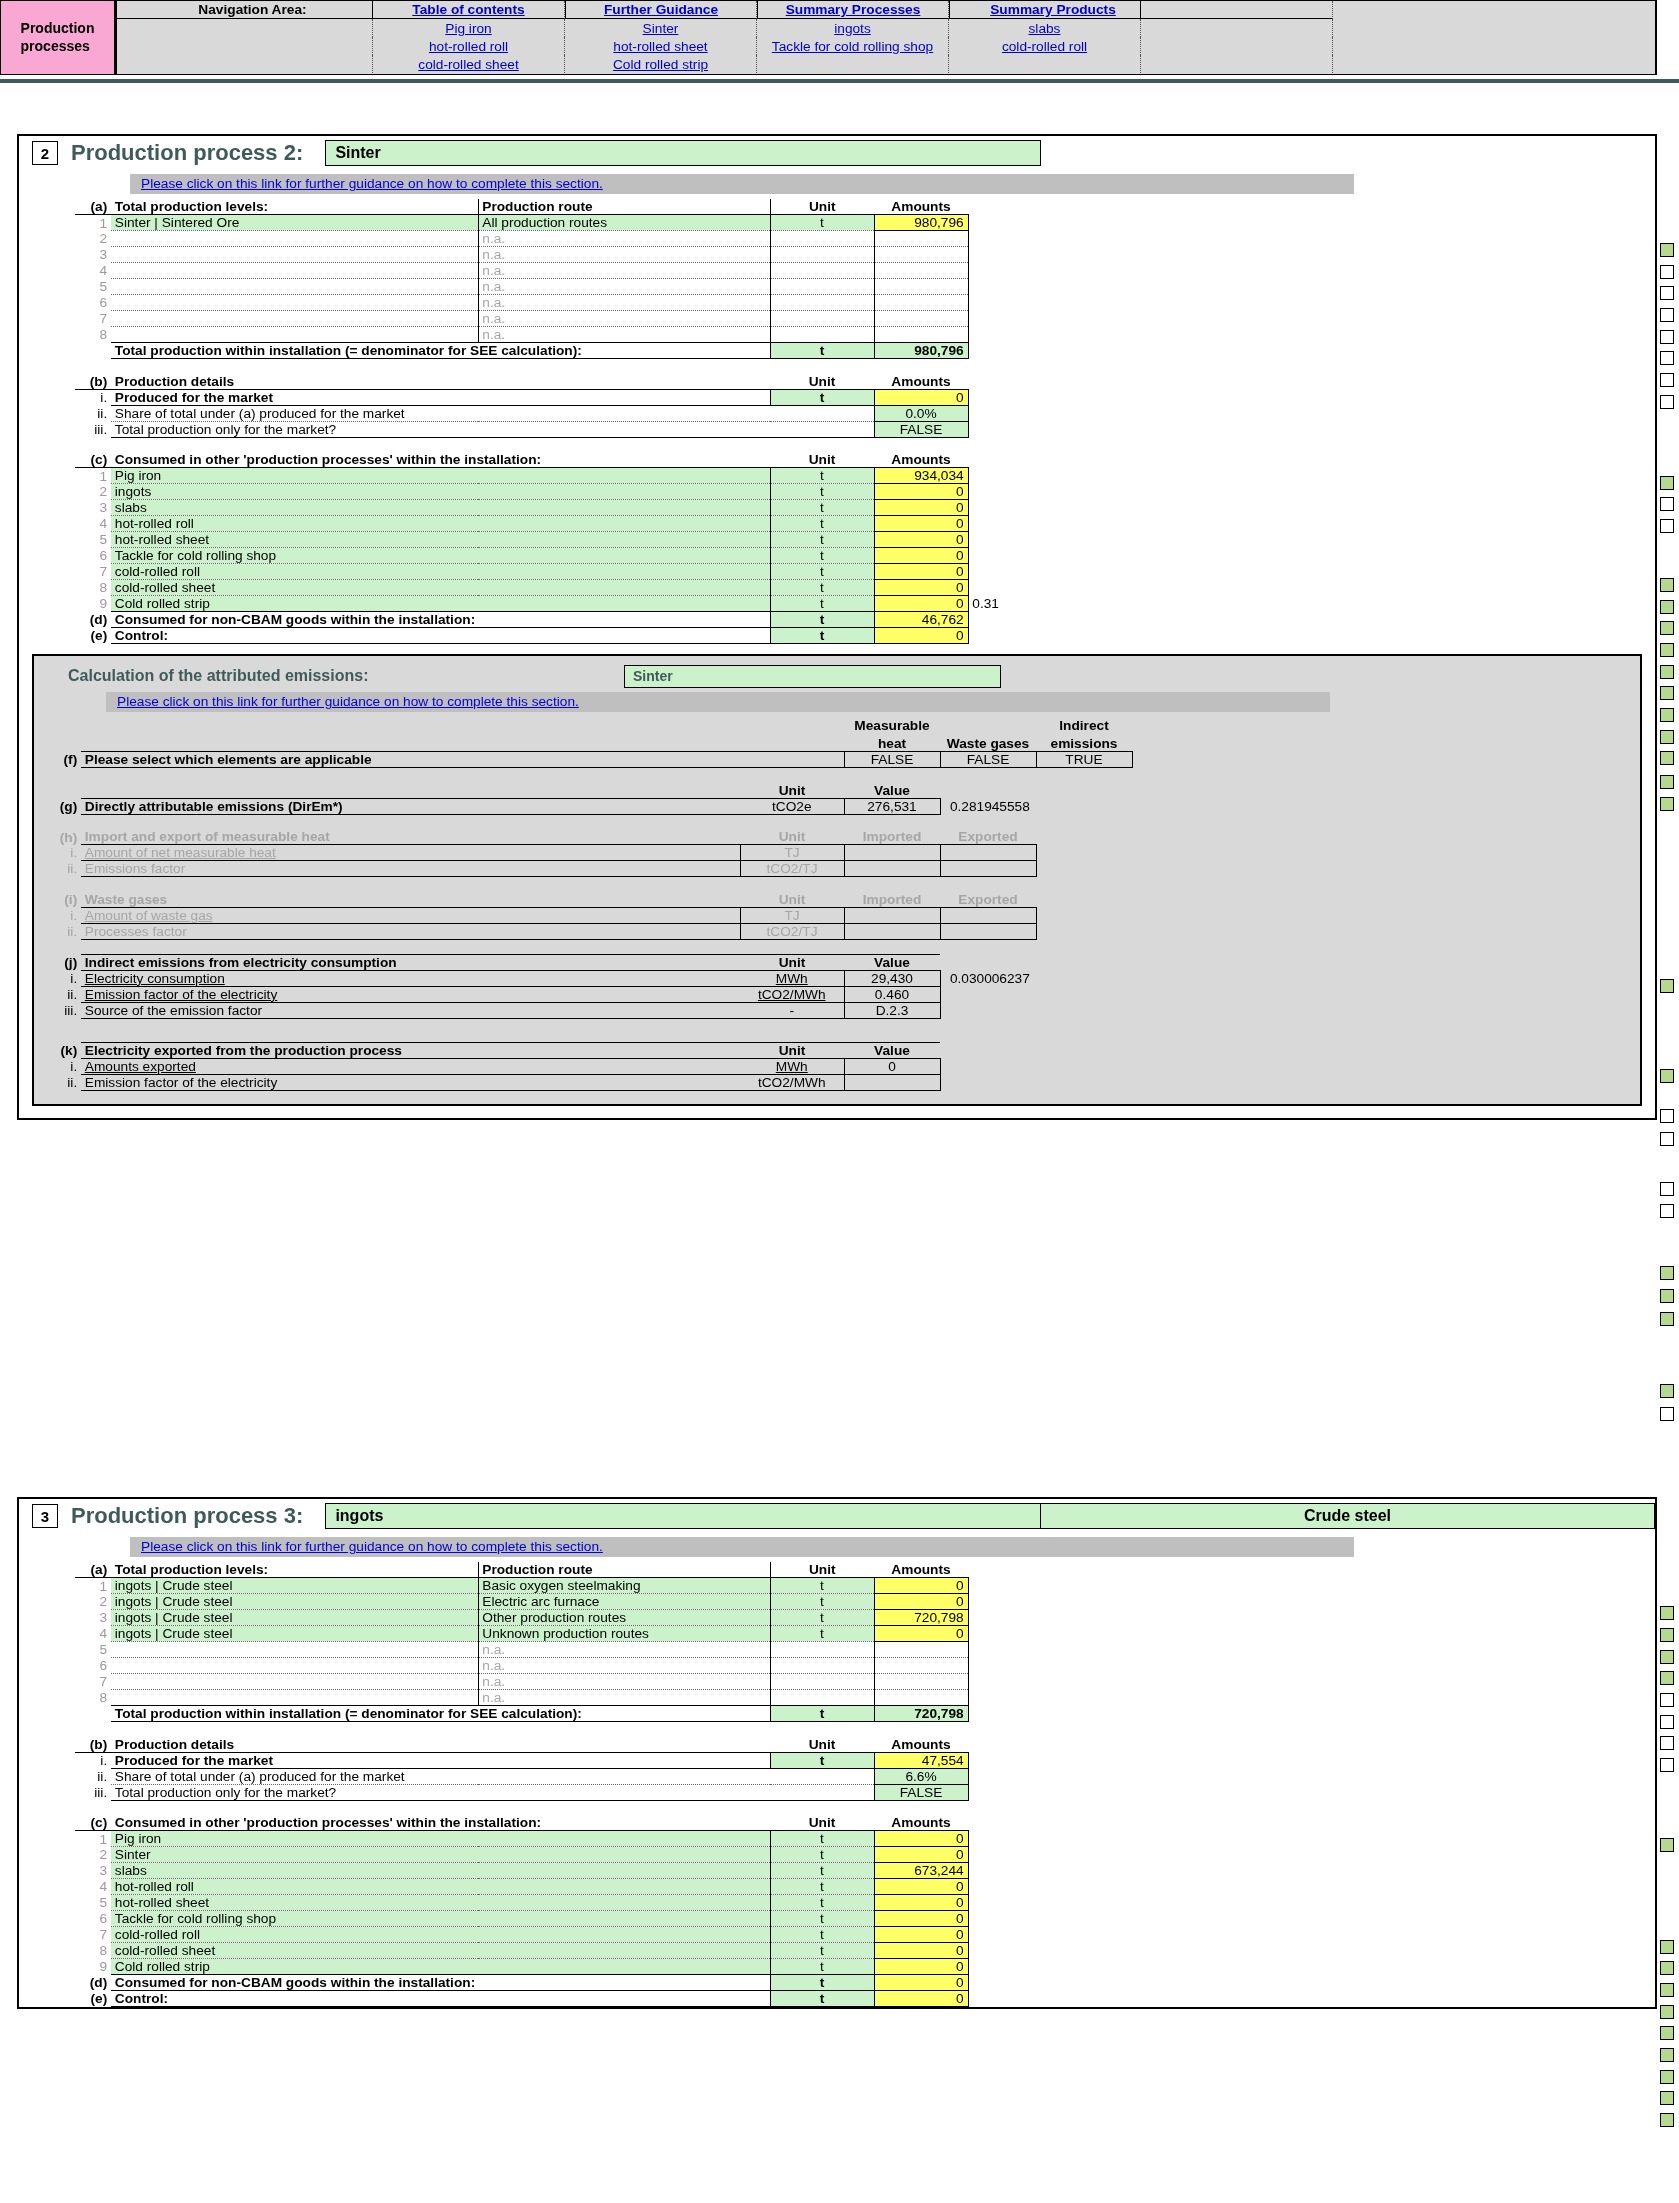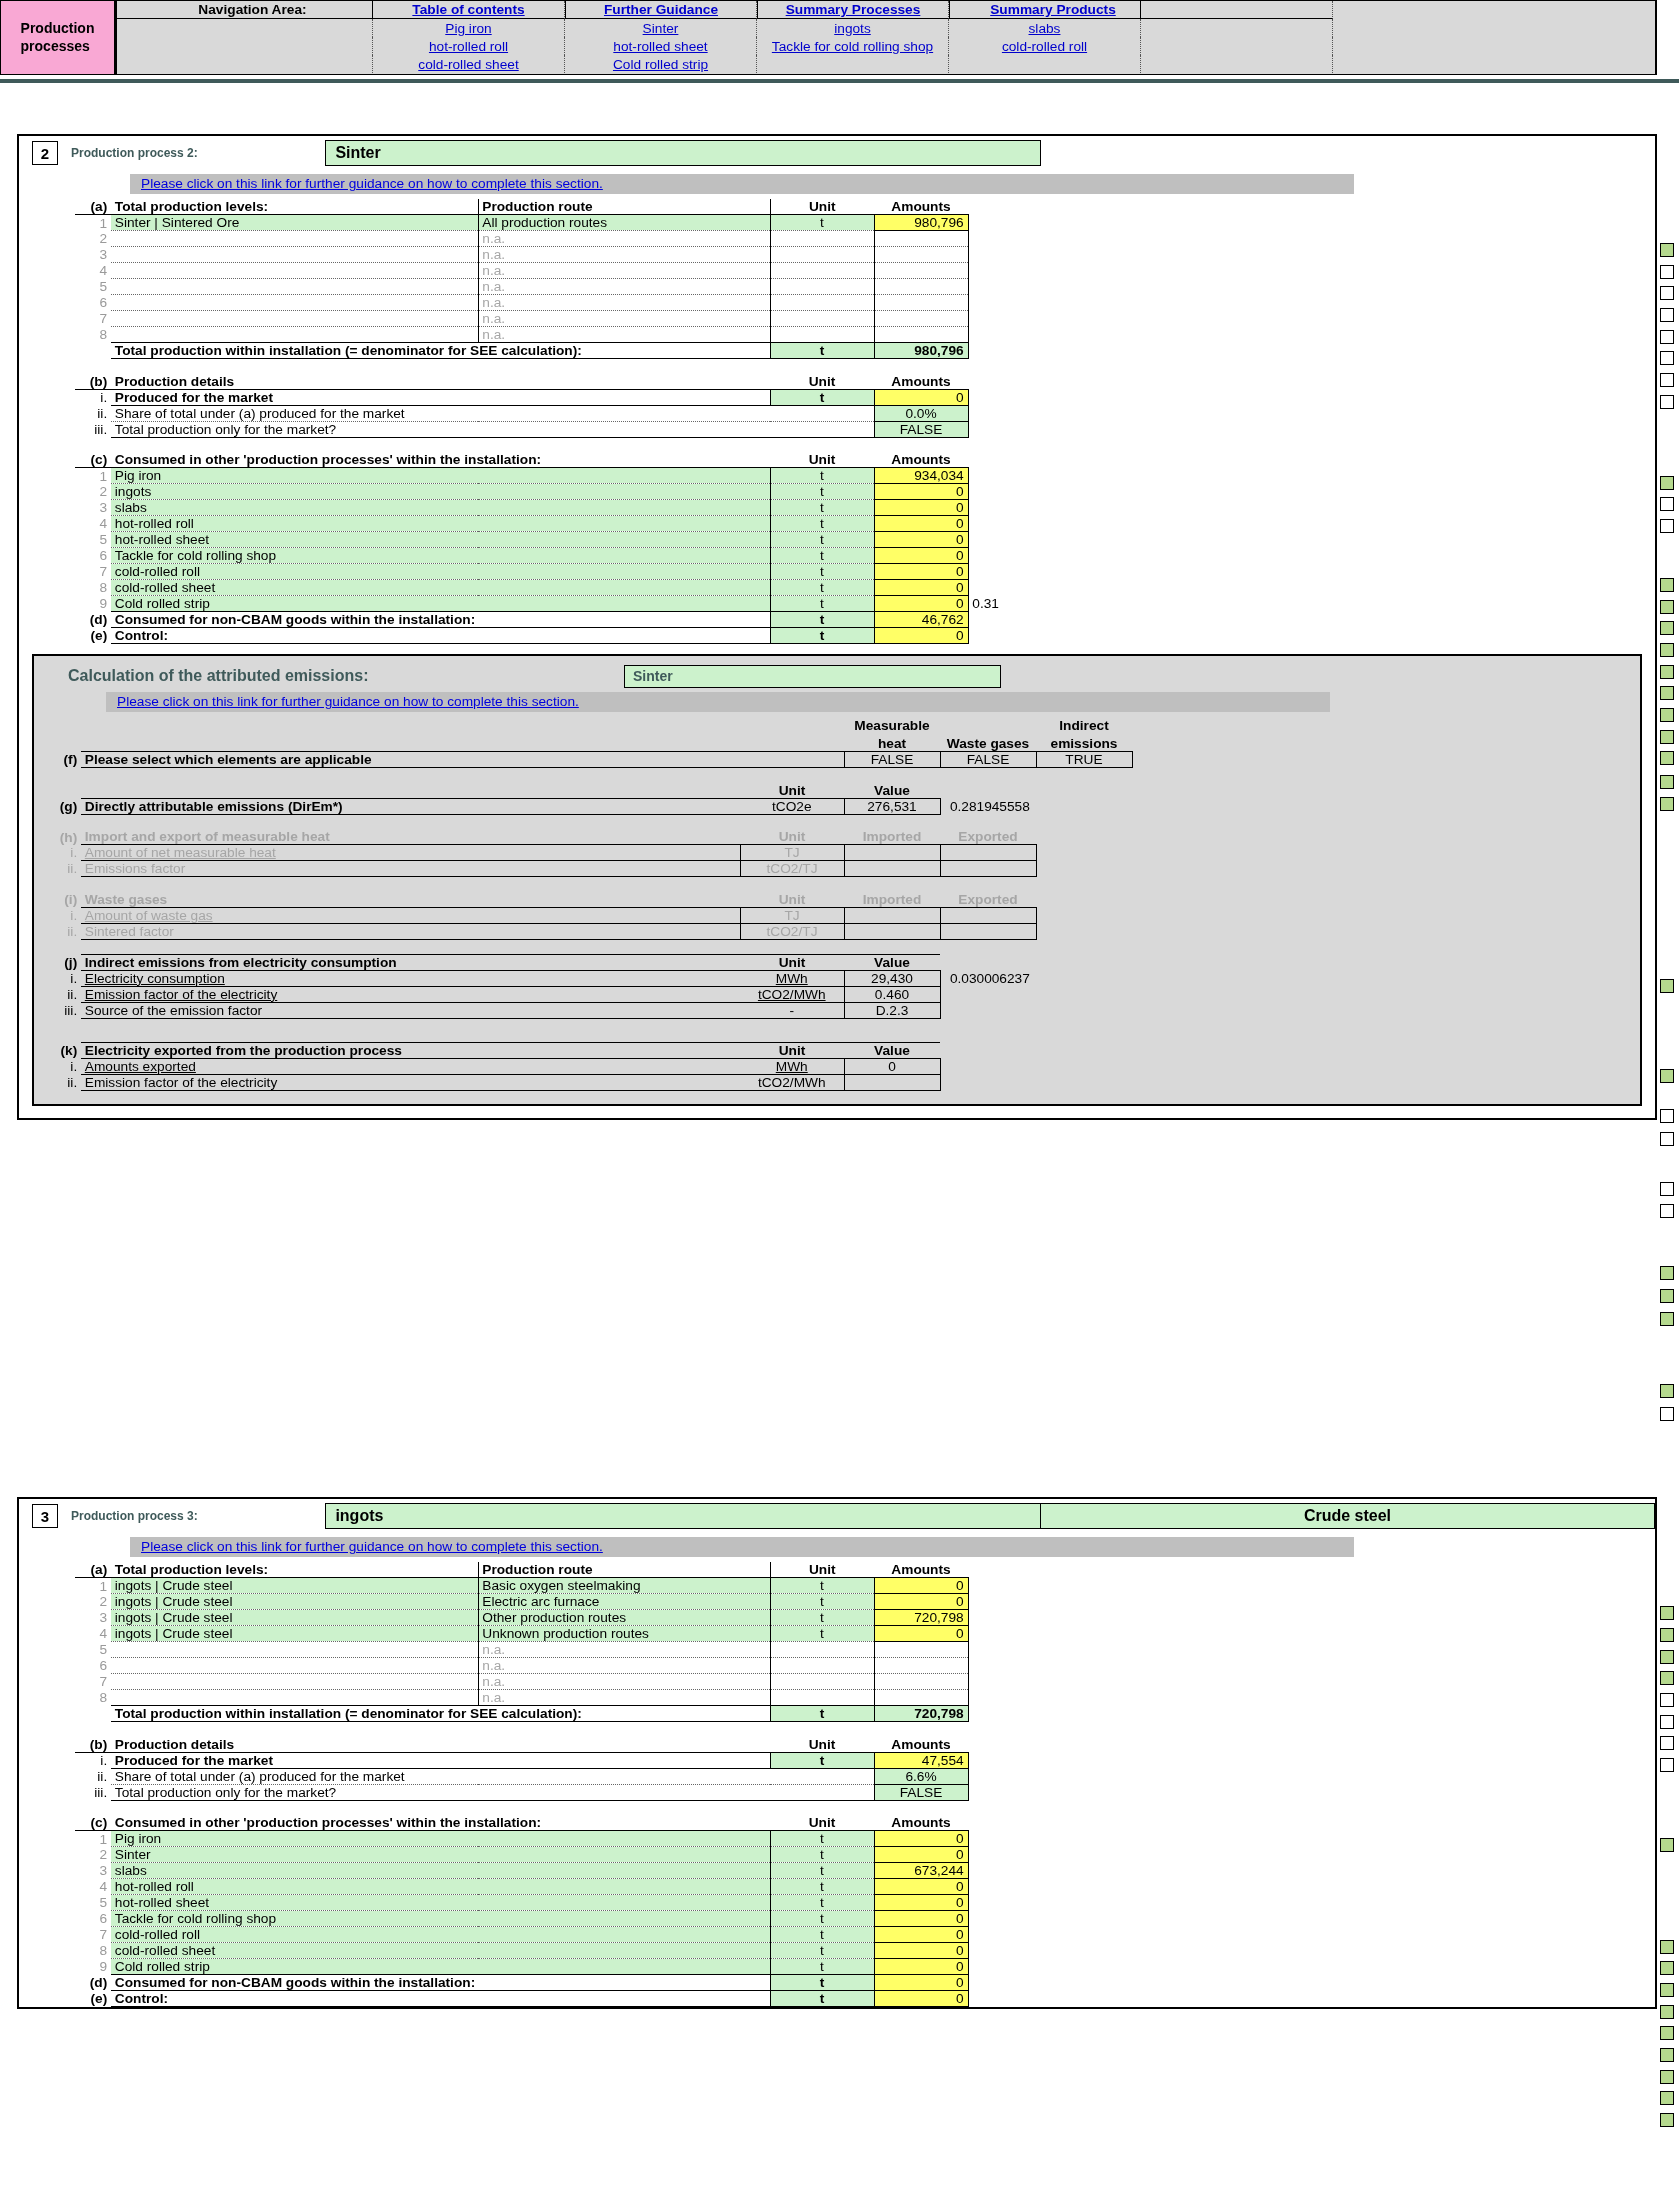--- a/index.html
+++ b/index.html
@@ -74,21 +74,21 @@
     padding-left: 13px;
   }
   .proc-num {
     width: 26px; height: 24.5px;
     border: 1.9px solid #000;
     display: flex; align-items: center; justify-content: center;
     font-weight: bold; font-size: 15px;
     margin-right: 13px;
   }
   .proc-title {
-    font-weight: bold; font-size: 12px; color: #3f5a5a;
+    font-weight: bold; font-size: 22px; color: #3f5a5a;
     width: 254px;
   }
   .proc-name-box {
     height: 26px; width: 716px;
     background: #ccf2cc; border: 1.9px solid #000;
     display: flex; align-items: center;
     padding-left: 9.4px; font-weight: bold; font-size: 16px;
   }
   .proc-prod-box {
     height: 26px; flex: 1;
@@ -549,21 +549,21 @@
       <tr>
         <td class="c-lbl grey" style="font-weight:normal">i.</td>
         <td class="c-name grey thin-b">Amount of waste gas</td>
         <td class="c-u2 grey bdr">TJ</td>
         <td class="c-v1 bdr"></td>
         <td class="c-v1 bdr"></td>
         <td colspan="2"></td>
       </tr>
       <tr>
         <td class="c-lbl grey" style="font-weight:normal">ii.</td>
-        <td class="c-name grey tline-b">Sintered factor</td>
+        <td class="c-name grey tline-b">Processes factor</td>
         <td class="c-u2 grey bdr">tCO2/TJ</td>
         <td class="c-v1 bdr"></td>
         <td class="c-v1 bdr"></td>
         <td colspan="2"></td>
       </tr>
       <tr class="spacer-row">
             <td colspan="7"></td>
           </tr>
 
       <tr>

